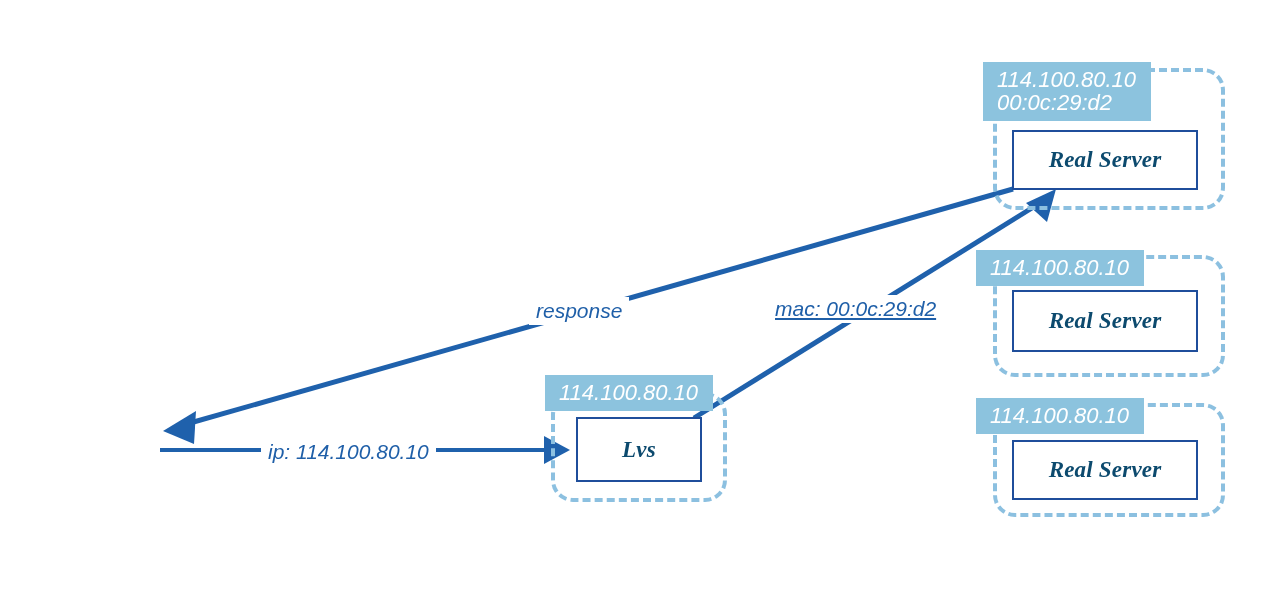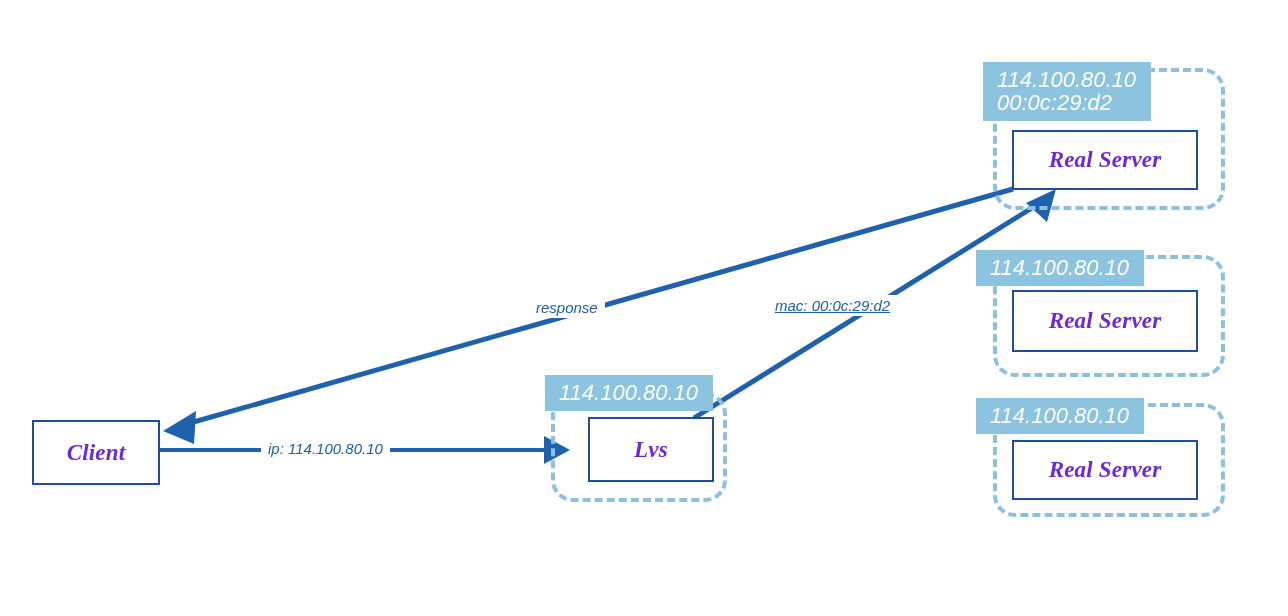--- a/index.html
+++ b/index.html
@@ -40,21 +40,21 @@
     box-sizing: border-box;
     display: flex;
     align-items: center;
     justify-content: center;
   }
   .node-label {
     font-family: "Liberation Serif", serif;
     font-style: italic;
     font-weight: 700;
     font-size: 23px;
-    color: #6d28d9;
+    color: #0c4a6e;
     white-space: nowrap;
     letter-spacing: 0.2px;
   }
 
   
   .badge {
     position: absolute;
     background: #8CC3DE;
     color: #ffffff;
     font-family: "Liberation Sans", sans-serif;
@@ -65,21 +65,21 @@
     box-sizing: border-box;
     white-space: pre;
     z-index: 4;
   }
 
   
   .edge-label {
     position: absolute;
     font-family: "Liberation Sans", sans-serif;
     font-style: italic;
-    font-size: 15px;
+    font-size: 21px;
     color: #1F5FA8;
     white-space: nowrap;
     background: #ffffff;
     padding: 2px 7px;
     z-index: 6;
   }
 </style>
 </head>
 <body>
 
@@ -96,27 +96,24 @@
       <line x1="694" y1="418" x2="1040" y2="203" stroke="#1F61AC" stroke-width="5" stroke-linecap="butt"></line>
       <polygon points="1056,189 1047,222 1026,203" fill="#1F61AC"></polygon>
     </g>
 
     <g>
       <line x1="160" y1="450" x2="552" y2="450" stroke="#1F61AC" stroke-width="4" stroke-linecap="butt"></line>
       <polygon points="570,450 544,436 544,464" fill="#1F61AC"></polygon>
     </g>
   </svg>
 
-  <div class="node" style="left:32px; top:420px; width:128px; height:65px;">
-    <span class="node-label">Client</span>
-  </div>
 
   <div class="group" style="left:551px; top:392px; width:176px; height:110px;"></div>
   <div class="badge" style="left:545px; top:375px; width:168px; height:36px;">114.100.80.10</div>
-  <div class="node" style="left:588px; top:417px; width:126px; height:65px;">
+  <div class="node" style="left:576px; top:417px; width:126px; height:65px;">
     <span class="node-label">Lvs</span>
   </div>
 
   <div class="group" style="left:993px; top:68px; width:232px; height:142px;"></div>
   <div class="badge" style="left:983px; top:62px; width:168px; height:59px;">114.100.80.10
 00:0c:29:d2</div>
   <div class="node" style="left:1012px; top:130px; width:186px; height:60px;">
     <span class="node-label">Real Server</span>
   </div>
 

